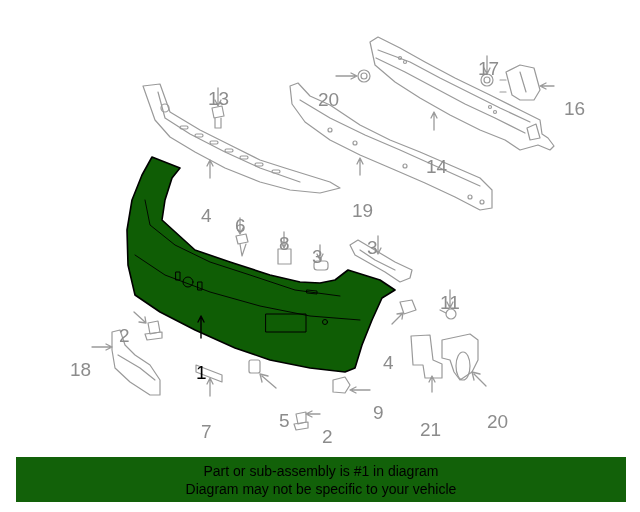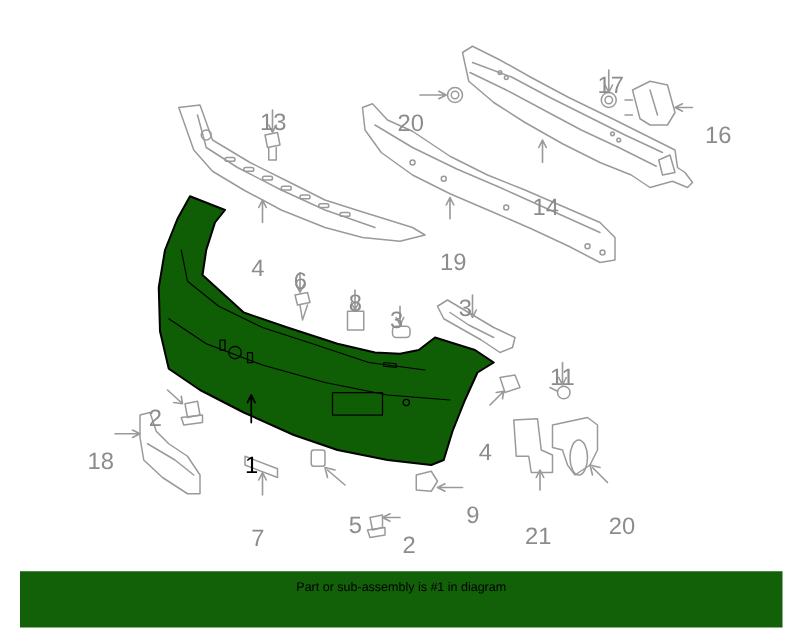--- a/index.html
+++ b/index.html
@@ -3,21 +3,21 @@
 <meta charset="utf-8">
 <style>
   html, body { margin: 0; padding: 0; background: #ffffff; }
   body { width: 640px; height: 512px; position: relative; overflow: hidden; font-family: "Liberation Sans", sans-serif; }
   #diagram { position: absolute; left: 0; top: 0; width: 640px; height: 460px; }
   .callout { position: absolute; font-family: Liberation Sans, sans-serif; font-size: 19px; color: #8c8c8c; line-height: 1; margin-top: 23px; }
   .callout.main { color: #000000; }
   #banner {
     position: absolute; left: 16px; top: 457px; width: 610px; height: 45px;
     background: #126109; color: #000000; text-align: center;
-    font-family: "Liberation Sans", sans-serif; font-size: 10px; line-height: 18px;
+    font-family: "Liberation Sans", sans-serif; font-size: 14px; line-height: 18px;
     padding-top: 5px; box-sizing: border-box;
   }
 </style>
 </head>
 <body>
 
 <div id="diagram">
   <svg width="640" height="460" viewBox="0 0 640 460" fill="none" stroke="#9a9a9a" stroke-width="1.2" stroke-linejoin="round" stroke-linecap="round">
 
     <g>
@@ -196,13 +196,14 @@
   <span class="callout" style="left:564px;top:76px">16</span>
   <span class="callout" style="left:478px;top:36px">17</span>
   <span class="callout" style="left:318px;top:67px">20</span>
   <span class="callout" style="left:70px;top:337px">18</span>
   <span class="callout" style="left:487px;top:389px">20</span>
   <span class="callout" style="left:420px;top:397px">21</span>
 </div>
 
 <div id="banner">
   <div>Part or sub-assembly is #1 in diagram</div>
+  <div>Diagram may not be specific to your vehicle</div>
 </div>
 
 </body></html>

